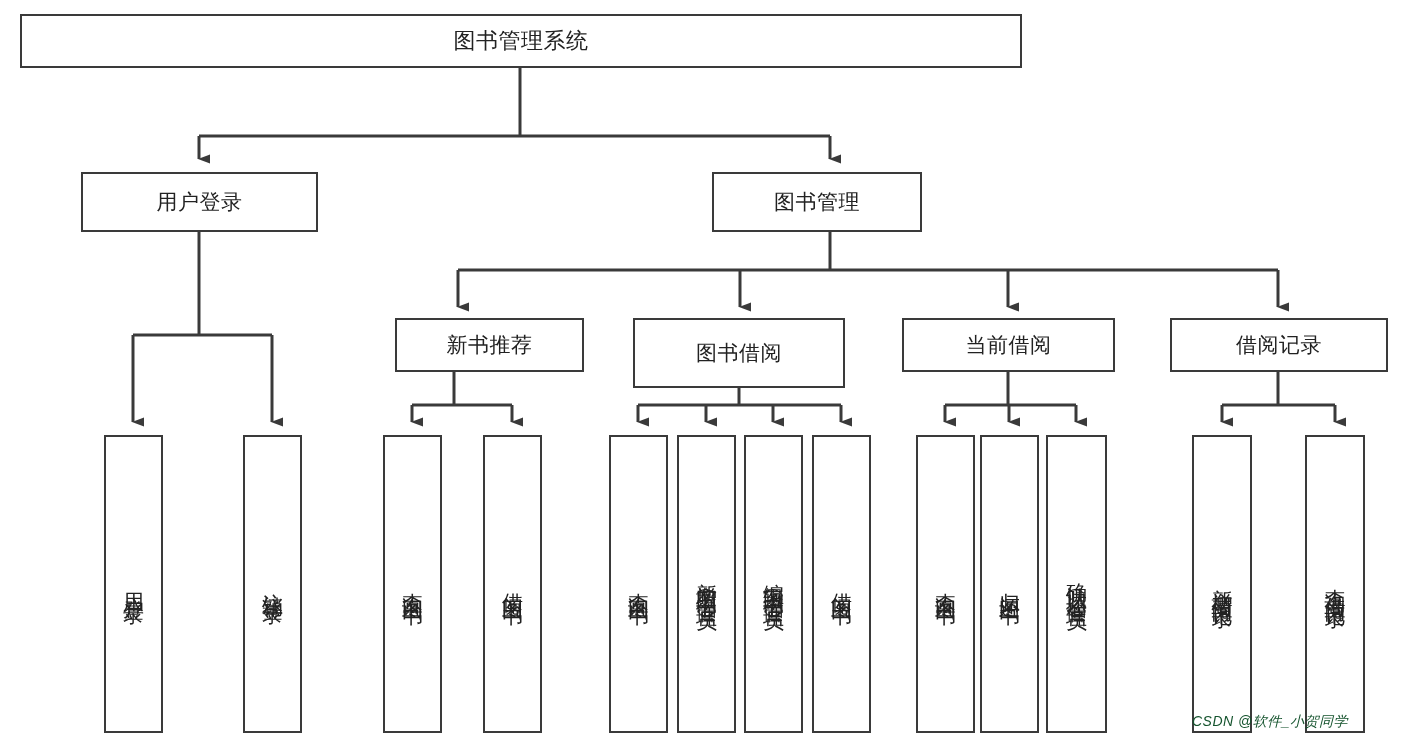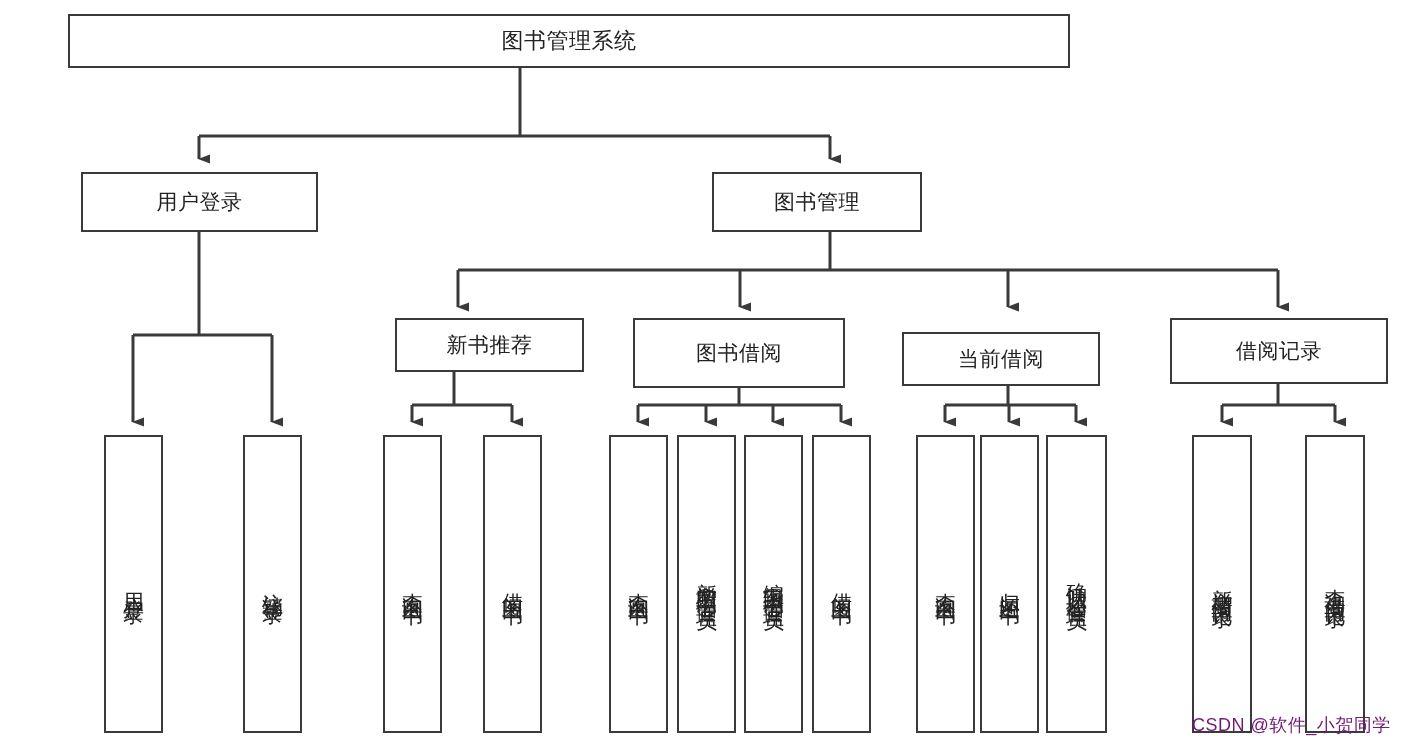--- a/index.html
+++ b/index.html
@@ -42,25 +42,26 @@
     writing-mode: vertical-rl;
     text-orientation: upright;
     font-size: 21px;
     letter-spacing: 4px;
     line-height: 1.05;
     padding: 6px 0;
     white-space: nowrap;
   }
   .watermark {
     position: absolute;
-    color: #701a75;
-    font-size: 18px;
+    color: #14532d;
+    font-size: 14px;
     letter-spacing: 0.5px;
     white-space: nowrap;
     user-select: none;
+    font-style: italic;
   }
 </style>
 </head>
 <body>
 
 <div id="canvas">
 
   <svg class="edges" viewBox="0 0 1405 747">
     <defs>
       <marker id="arrow" markerWidth="10" markerHeight="12" refX="4.6" refY="11" orient="auto" markerUnits="userSpaceOnUse">
@@ -104,41 +105,41 @@
       <path d="M1009,405 L1009,422" marker-end="url(#arrow)"></path>
       <path d="M1076,405 L1076,422" marker-end="url(#arrow)"></path>
 
       <path d="M1278,372 L1278,405"></path>
       <path d="M1222,405 L1335,405"></path>
       <path d="M1222,405 L1222,422" marker-end="url(#arrow)"></path>
       <path d="M1335,405 L1335,422" marker-end="url(#arrow)"></path>
     </g>
   </svg>
 
-  <div class="node node-h node-root" style="left:20px; top:14px; width:1002px; height:54px;margin-left:48px;">
+  <div class="node node-h node-root" style="left:20px; top:14px; width:1002px; height:54px;">
     <span>图书管理系统</span>
   </div>
 
   <div class="node node-h" style="left:81px; top:172px; width:237px; height:60px;">
     <span>用户登录</span>
   </div>
   <div class="node node-h" style="left:712px; top:172px; width:210px; height:60px;">
     <span>图书管理</span>
   </div>
 
   <div class="node node-h" style="left:360px; top:318px; width:189px; height:54px;margin-left:35px;">
     <span>新书推荐</span>
   </div>
   <div class="node node-h" style="left:633px; top:318px; width:212px; height:70px;">
     <span>图书借阅</span>
   </div>
-  <div class="node node-h" style="left:902px; top:332px; width:198px; height:54px;">
+  <div class="node node-h" style="left:902px; top:318px; width:213px; height:54px;">
     <span>当前借阅</span>
   </div>
-  <div class="node node-h" style="left:1170px; top:318px; width:218px; height:66px;">
+  <div class="node node-h" style="left:1170px; top:318px; width:218px; height:54px;">
     <span>借阅记录</span>
   </div>
 
   <div class="node node-v" style="left:104px; top:435px; width:59px; height:298px;">
     <span>用户登录</span>
   </div>
   <div class="node node-v" style="left:243px; top:435px; width:59px; height:298px;">
     <span>注销登录</span>
   </div>
 

